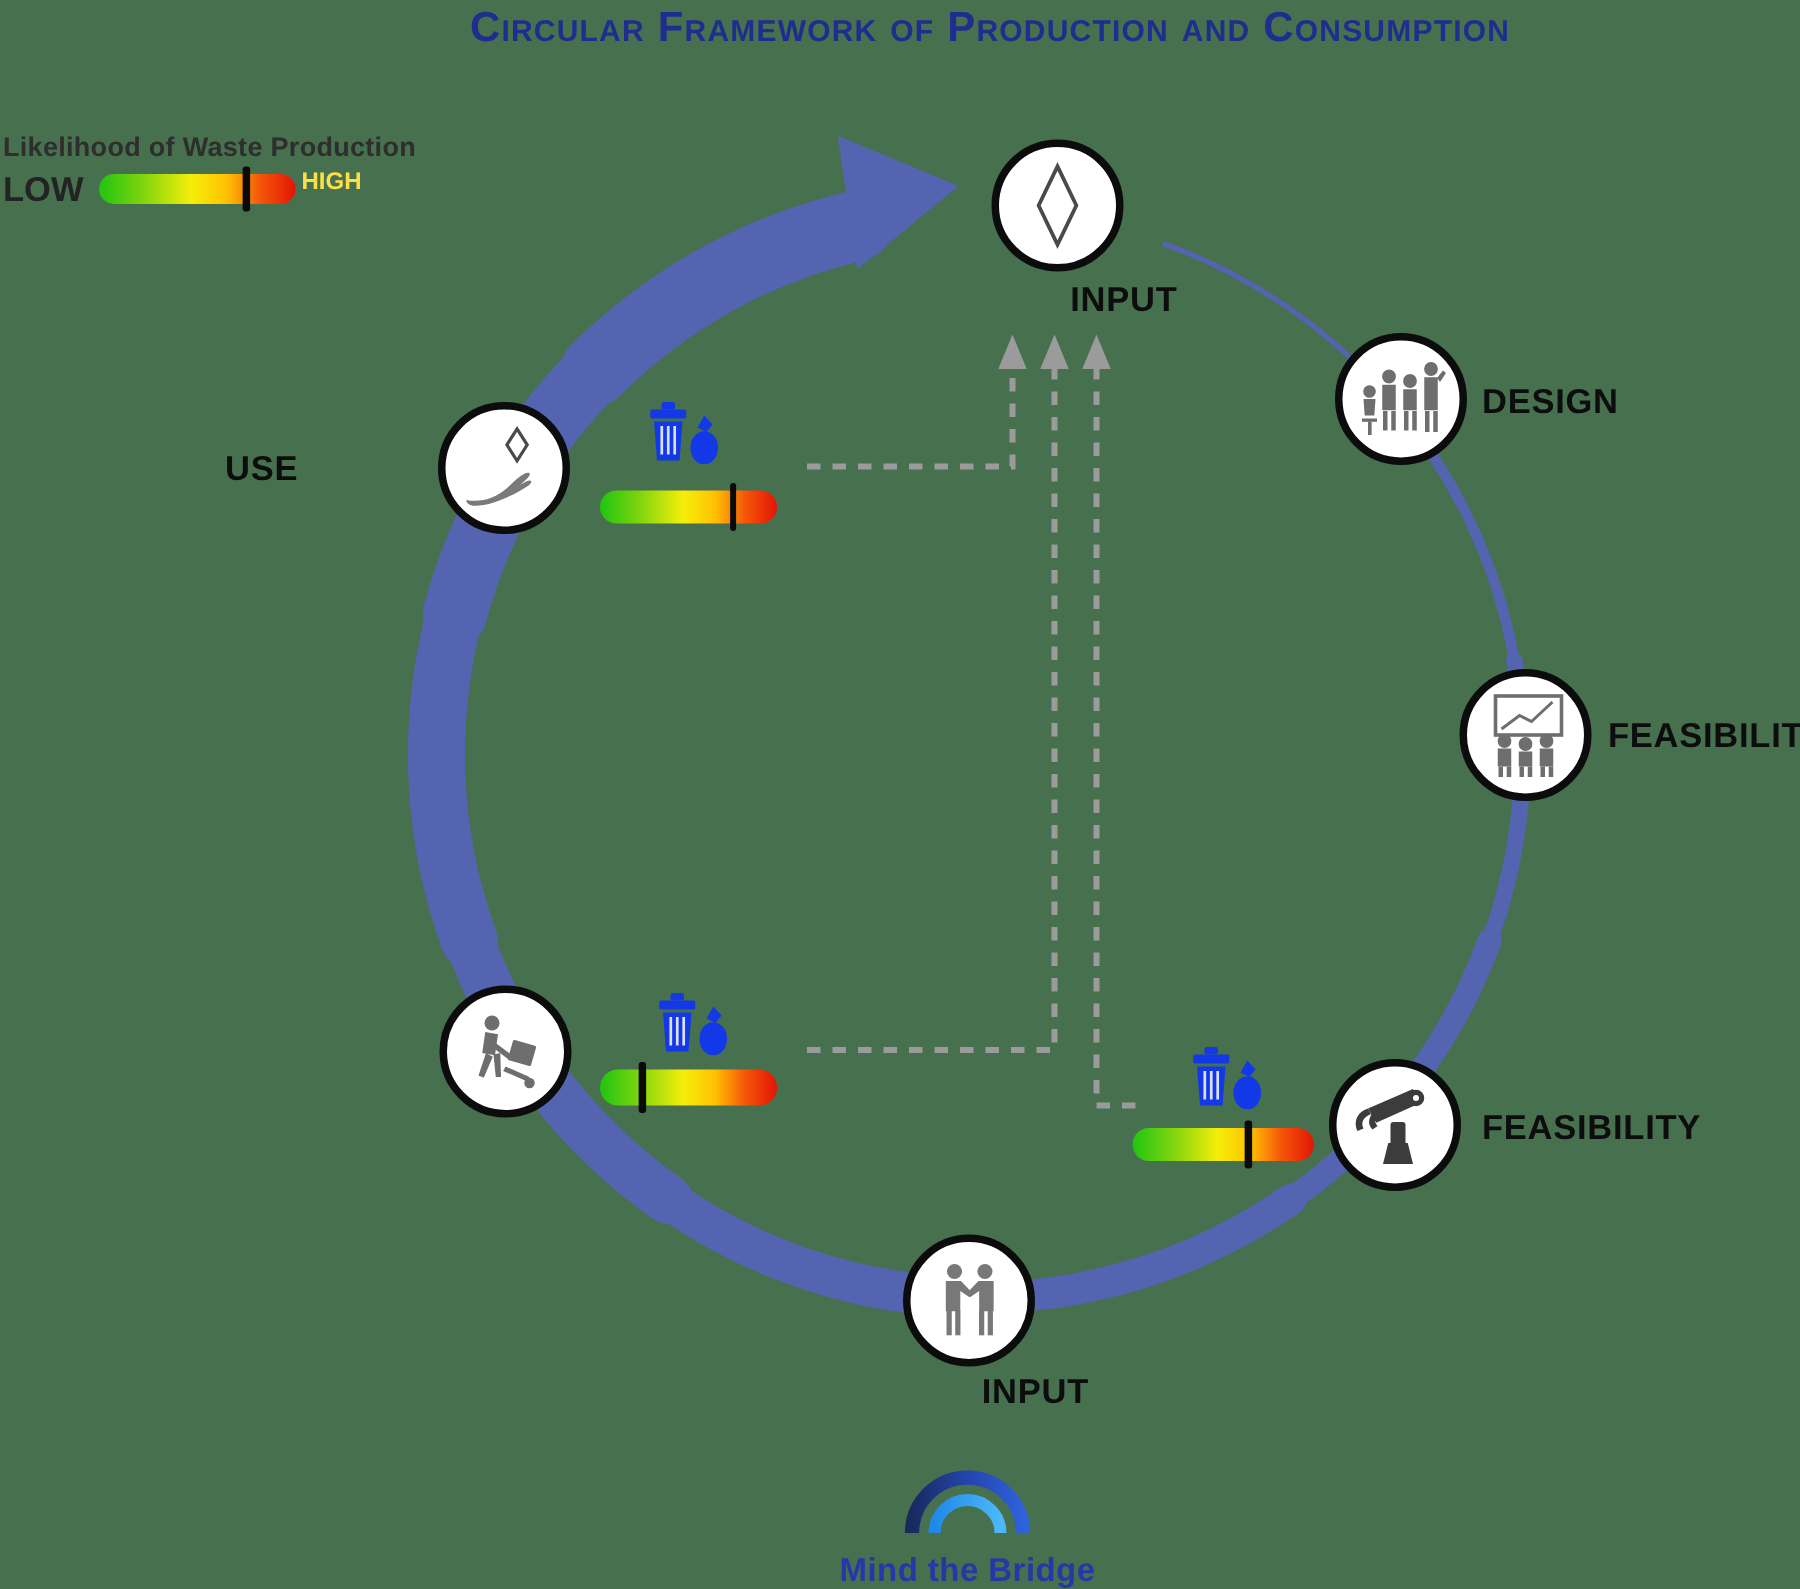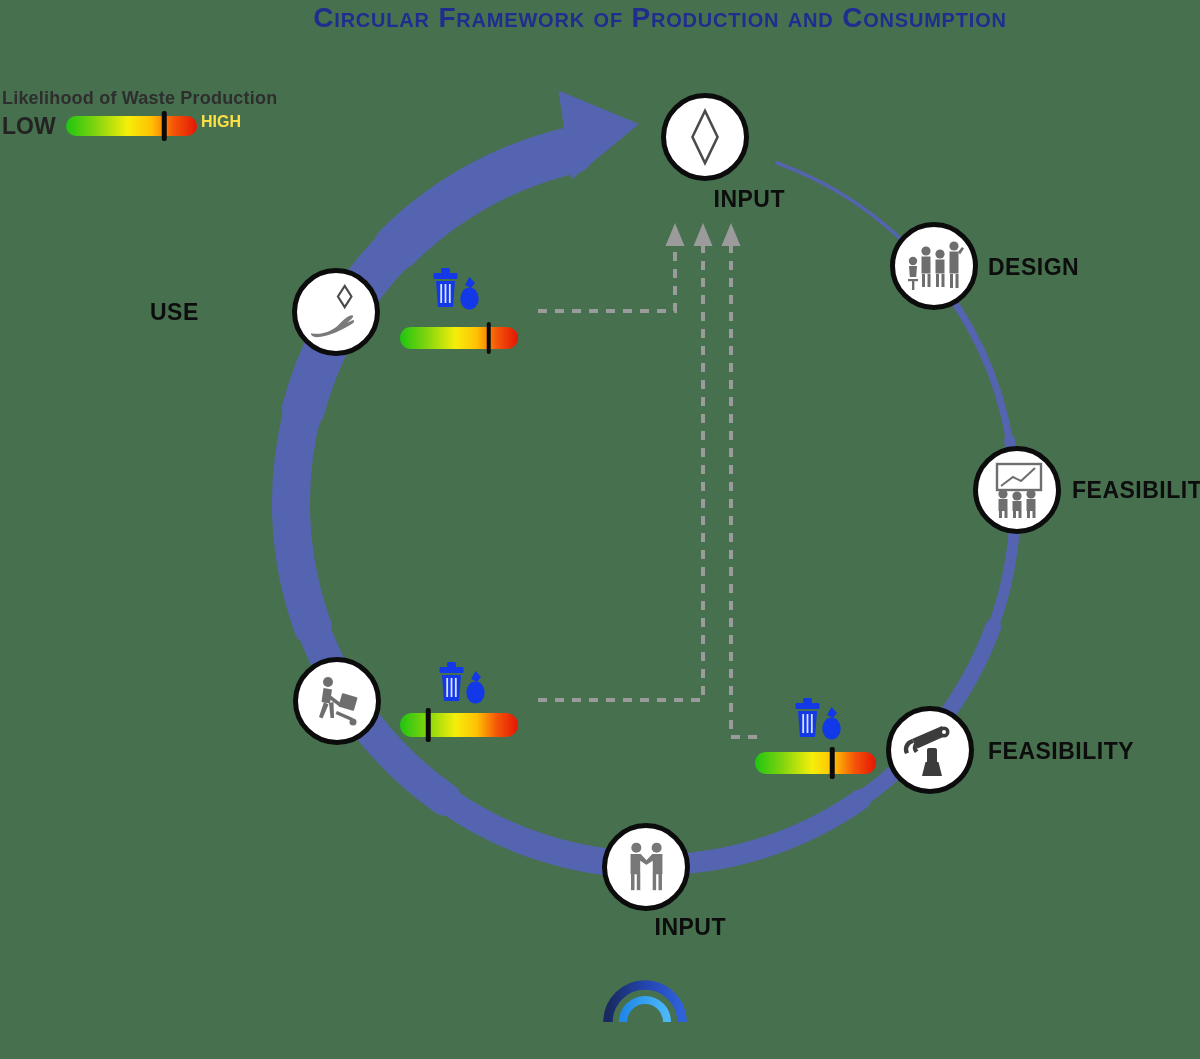--- a/index.html
+++ b/index.html
@@ -281,15 +281,16 @@
           <stop offset="0%" stop-color="#192a60"></stop>
           <stop offset="55%" stop-color="#2547b4"></stop>
           <stop offset="100%" stop-color="#2e62da"></stop>
         </linearGradient>
         <linearGradient id="bgInner" x1="0" y1="0" x2="1" y2="0">
           <stop offset="0%" stop-color="#2089e8"></stop>
           <stop offset="100%" stop-color="#4cb8f8"></stop>
         </linearGradient>
       </defs>
     </svg>
+    <div class="brand-text">Mind the Bridge</div>
   </div>
 
 </div>
 
 </body></html>

